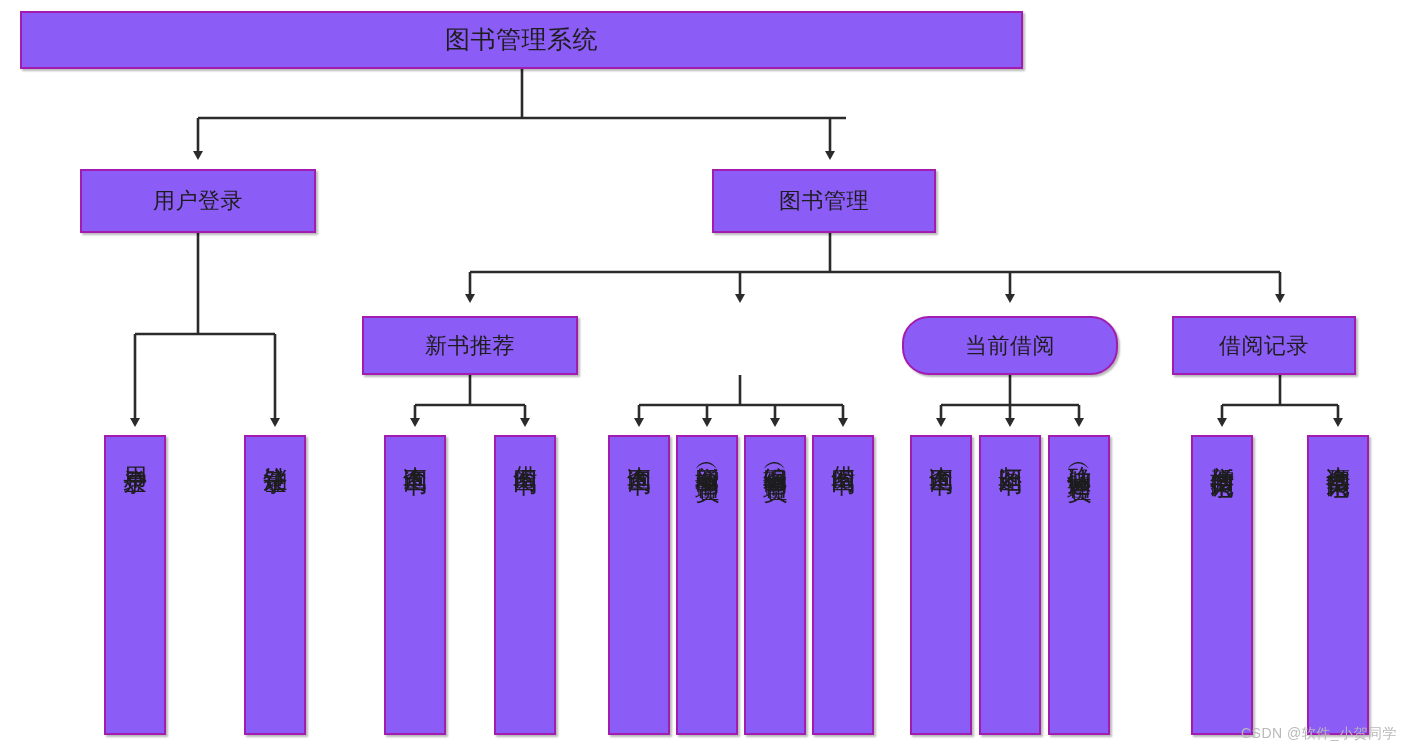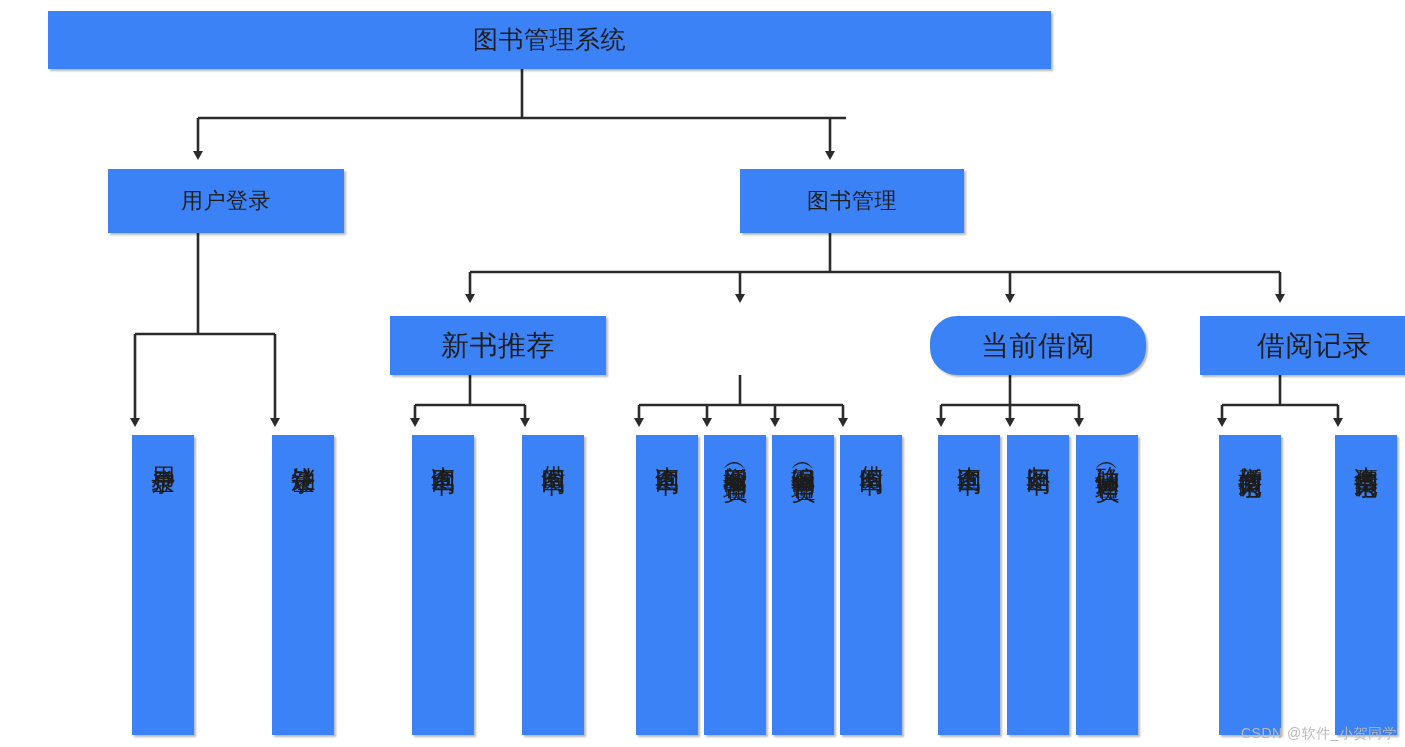--- a/index.html
+++ b/index.html
@@ -14,39 +14,38 @@
   #diagram-canvas {
     position: relative;
     width: 1405px;
     height: 747px;
     background: #ffffff;
     overflow: hidden;
   }
   .node-box {
     position: absolute;
     box-sizing: border-box;
-    background: #3b82f6;
-    border: 2px solid #3b82f6;
+    background: #8b5cf6;
+    border: 2px solid #a21caf;
     box-shadow: 2px 2px 2px rgba(0,0,0,0.28);
     display: flex;
     align-items: center;
     justify-content: center;
     overflow: hidden;
-    margin-left: 28px;
   }
   .node-label {
     color: #1d1d1d;
     text-align: center;
     line-height: 1.18;
     white-space: nowrap;
     letter-spacing: 0.5px;
   }
   .node-root .node-label { font-size: 25px; }
   .node-l2 .node-label   { font-size: 22px; }
-  .node-l3 .node-label   { font-size: 28px; }
+  .node-l3 .node-label   { font-size: 22px; }
   .node-leaf {
     align-items: flex-start;
     justify-content: center;
     padding-top: 10px;
   }
   .node-leaf .node-label {
     font-size: 24px;
     writing-mode: vertical-rl;
     text-orientation: upright;
     line-height: 1.02;
@@ -136,21 +135,21 @@
   <div class="node-box node-l2" style="left:712px; top:169px; width:224px; height:64px;justify-content:center;">
     <span class="node-label">图书管理</span>
   </div>
 
   <div class="node-box node-l3" style="left:362px; top:316px; width:216px; height:59px;">
     <span class="node-label">新书推荐</span>
   </div>
   <div class="node-box node-l3" style="left:902px; top:316px; width:216px; height:59px;border-radius:27px;">
     <span class="node-label">当前借阅</span>
   </div>
-  <div class="node-box node-l3" style="left:1172px; top:316px; width:228px; height:59px;">
+  <div class="node-box node-l3" style="left:1172px; top:316px; width:184px; height:59px;">
     <span class="node-label">借阅记录</span>
   </div>
 
   <div class="node-box node-leaf" style="left:104px; top:435px; width:62px; height:300px;">
     <span class="node-label">用户登录</span>
   </div>
   <div class="node-box node-leaf" style="left:244px; top:435px; width:62px; height:300px;">
     <span class="node-label">注销登录</span>
   </div>
 

